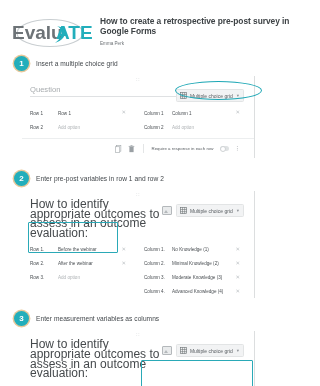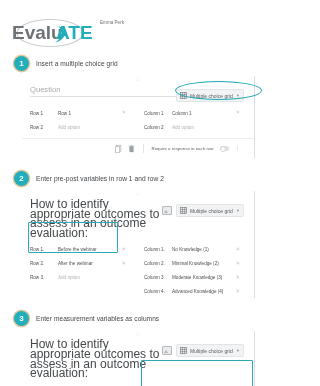--- a/index.html
+++ b/index.html
@@ -135,20 +135,21 @@
 <div class="header">
   <div class="logo">
     <svg width="84" height="34" viewBox="0 0 84 34" xmlns="http://www.w3.org/2000/svg">
       <ellipse cx="40" cy="17" rx="33" ry="13.5" fill="none" stroke="#c9ced1" stroke-width="1.2"></ellipse>
       <text x="2" y="23" font-family="Liberation Sans, sans-serif" font-size="19" font-weight="700" fill="#6d7377">Evalu</text>
       <text x="46" y="23" font-family="Liberation Sans, sans-serif" font-size="19" font-weight="700" fill="#22aebb">ATE</text>
       <path d="M47 10 C55 14, 52 22, 45 27 C51 25, 58 20, 54 12 Z" fill="#22aebb"></path>
     </svg>
   </div>
   <div class="title-wrap">
+    <div class="doc-title">How to create a retrospective pre-post survey in Google Forms</div>
     <div class="doc-author">Emma Perk</div>
   </div>
 </div>
 
 <div id="steps-root">
     <div class="step" style="margin-top: 11px;">
       <div class="step-head">
         <div class="badge">1</div>
         <div class="step-label">Insert a multiple choice grid</div>
       </div>

